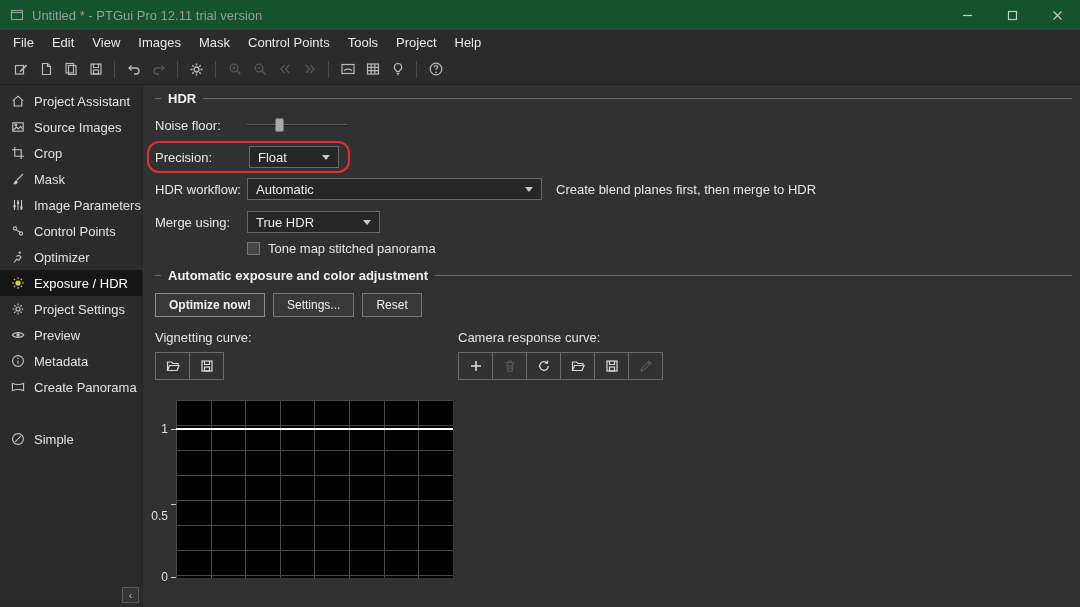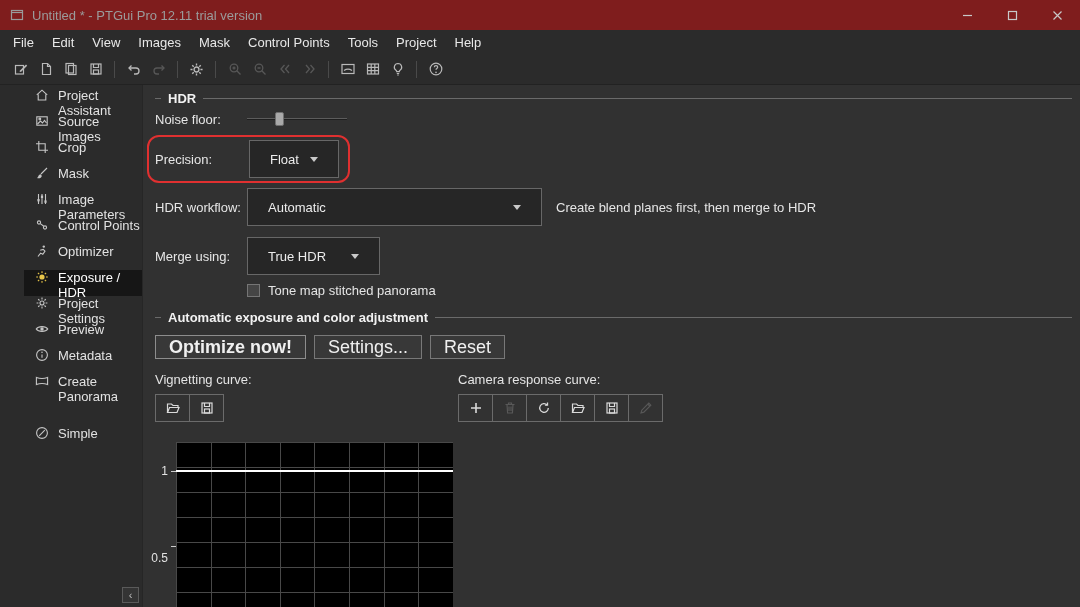--- a/index.html
+++ b/index.html
@@ -1,60 +1,60 @@
 <!DOCTYPE html>
 <html><head>
 <meta charset="utf-8">
 <style>
   * { margin:0; padding:0; box-sizing:border-box; }
   html,body { width:1080px; height:607px; overflow:hidden; background:#2e2e2e;
               font-family:"Liberation Sans","DejaVu Sans",sans-serif; font-size:13px; color:#e4e4e4; }
   .window { width:1080px; height:607px; display:flex; flex-direction:column; }
 
   
-  .titlebar { height:30px; background:#7f1d1d; display:flex; align-items:center; padding:0 0 0 10px; flex:none; }
+  .titlebar { height:30px; background:#14532d; display:flex; align-items:center; padding:0 0 0 10px; flex:none; }
   .titlebar .appicon { color:#9a9a9a; margin-right:8px; display:flex; }
   .titlebar .title { color:#9b9b9b; font-size:13px; }
   .win-controls { margin-left:auto; display:flex; height:30px; }
   .win-btn { width:45px; height:30px; display:flex; align-items:center; justify-content:center; color:#c8c8c8; }
 
   
   .menubar { height:24px; background:#2b2b2b; display:flex; align-items:center; padding-left:4px; flex:none; }
   .menu-item { padding:3px 9px; color:#e8e8e8; }
 
   
   .toolbar { height:31px; background:#2b2b2b; border-bottom:1px solid #222; display:flex; align-items:center; padding-left:8px; flex:none; }
   .tool { width:25px; height:25px; display:flex; align-items:center; justify-content:center; color:#b9b9b9; }
   .tool.disabled { color:#575757; }
   .tsep { width:1px; height:17px; background:#4a4a4a; margin:0 6px; }
 
   .body { flex:1; display:flex; min-height:0; }
 
   
   .sidebar { width:143px; background:#2b2b2b; border-right:1px solid #262626; padding-top:3px; position:relative; flex:none; }
-  .side-item { height:26px; display:flex; padding-left:11px; gap:9px; color:#e2e2e2;margin-left:24px; }
+  .side-item { height:26px; display:flex; align-items:center; padding-left:11px; gap:9px; color:#e2e2e2; }
   .side-item .sicon { color:#c6c6c6; display:flex; width:14px; }
   .side-item.selected { background:#161616; color:#ffffff; }
   .side-item.selected .sicon { color:#e8c64a; }
   .side-gap { height:26px; }
   .collapse-btn { position:absolute; right:3px; bottom:4px; width:17px; height:16px; background:#343434;
                   border:1px solid #5a5a5a; color:#bdbdbd; font-size:11px; display:flex; align-items:center; justify-content:center; }
 
   
   .main { flex:1; background:#313131; padding:6px 8px 0 12px; min-width:0; }
   .sec { display:flex; align-items:center; gap:7px; font-weight:700; color:#f2f2f2; height:15px; }
   .sec .pre { width:6px; height:1px; background:#6a6a6a; flex:none; }
   .sec .fill { flex:1; height:1px; background:#6a6a6a; }
-  .sec-hdr { margin-bottom:3px; }
+  .sec-hdr { margin-bottom:9px; }
   .sec-auto { margin-top:0; margin-bottom:10px; }
 
   .row { display:flex; align-items:center; }
   .flabel { width:92px; flex:none; color:#e6e6e6; }
 
-  .dd { height:38px; background:#262626; border:1px solid #676767; display:flex; align-items:center; padding:0 20px; color:#ececec; }
+  .dd { height:22px; background:#262626; border:1px solid #676767; display:flex; align-items:center; padding:0 8px; color:#ececec; }
   .dd .chev { margin-left:auto; width:0; height:0; border-left:4px solid transparent; border-right:4px solid transparent; border-top:5px solid #c9c9c9; }
   .dd-float { width:90px; }
   .dd-workflow { width:295px; }
   .dd-merge { width:133px;gap:20px; }
 
   .row-noise { height:20px; margin-bottom:6px; }
   .redbox { display:inline-flex; align-items:center; border:2px solid #e03030; border-radius:12px;
             padding:3px 9px 3px 6px; margin-left:-8px; margin-bottom:5px; }
   .redbox .flabel { width:94px; }
   .row-workflow { margin-bottom:11px; }
@@ -62,21 +62,21 @@
   .row-merge { margin-bottom:7px; }
   .row-chk { margin-left:92px; margin-bottom:12px; height:16px; }
   .checkbox { width:13px; height:13px; background:#454545; border:1px solid #757575; margin-right:8px; flex:none; }
 
   .slider { position:relative; width:100px; height:16px; }
   .slider .track { position:absolute; top:7px; left:0; right:0; height:2px; background:#5c5c5c; border-bottom:1px solid #1f1f1f; }
   .slider .thumb { position:absolute; top:1px; left:28px; width:9px; height:14px; background:#a9a9a9; border:1px solid #6f6f6f; border-radius:2px; }
 
   .btn-row { display:flex; gap:8px; margin-bottom:13px; }
   .btn { height:24px; background:#383838; border:1px solid #787878; color:#f0f0f0; display:inline-flex;
-         align-items:center; justify-content:center; padding:0 13px; font-size:18px; }
+         align-items:center; justify-content:center; padding:0 13px; font-size:12px; }
   .btn-default { font-weight:700; border-color:#8d8d8d; }
 
   .curves { display:flex; }
   .col-vig { width:303px; flex:none; }
   .strip { margin-top:7px; display:flex; }
   .ibtn { width:35px; height:28px; background:#323232; border:1px solid #6b6b6b; display:flex;
           align-items:center; justify-content:center; color:#dadada; margin-right:-1px; }
   .ibtn.disabled { color:#585858; }
 
   .chart-wrap { margin-top:20px; margin-left:21px; position:relative; width:277px; height:178px; }

